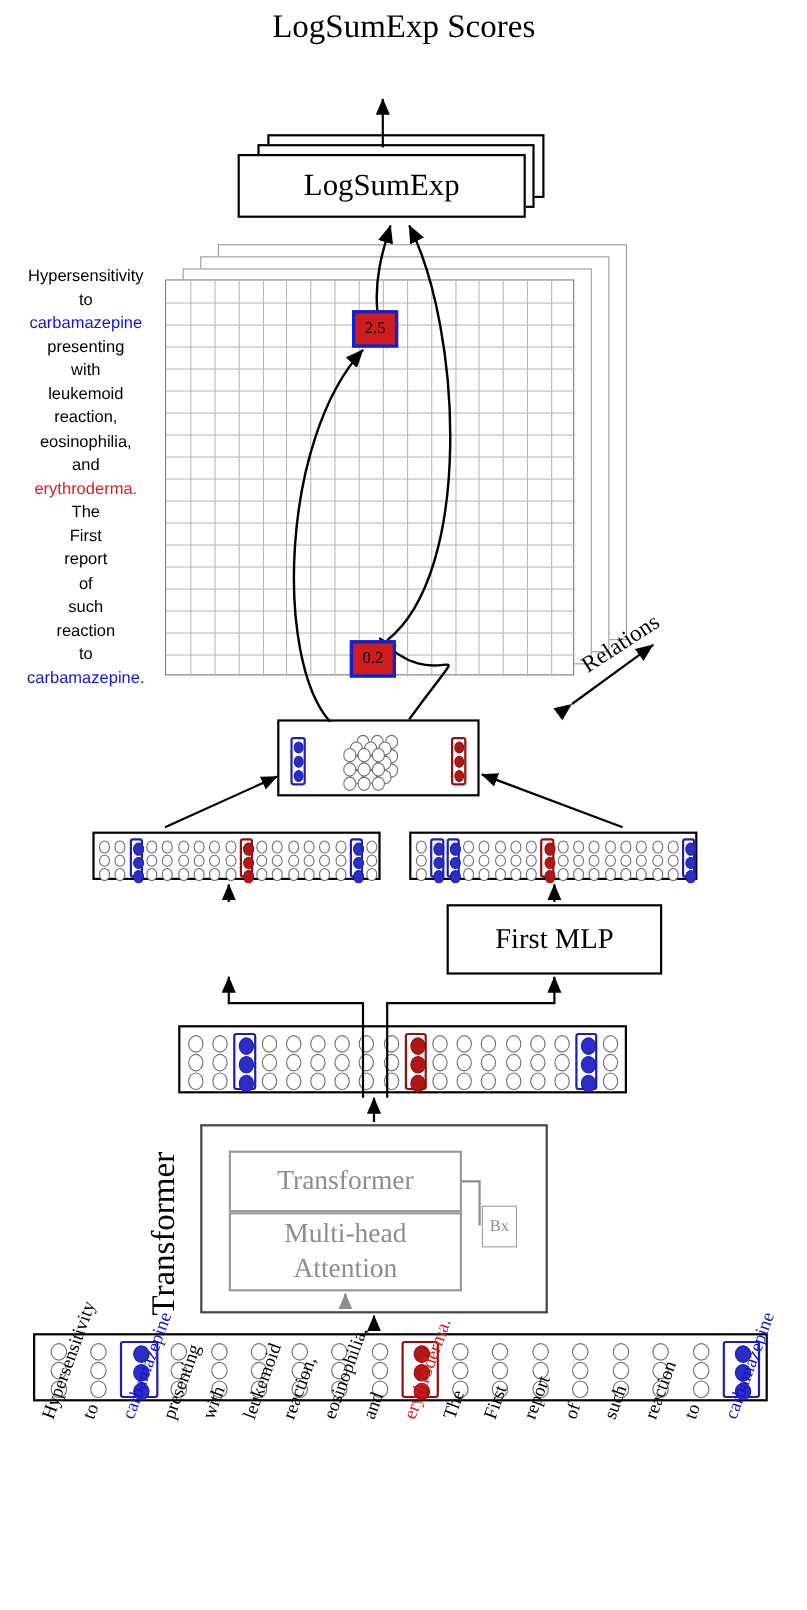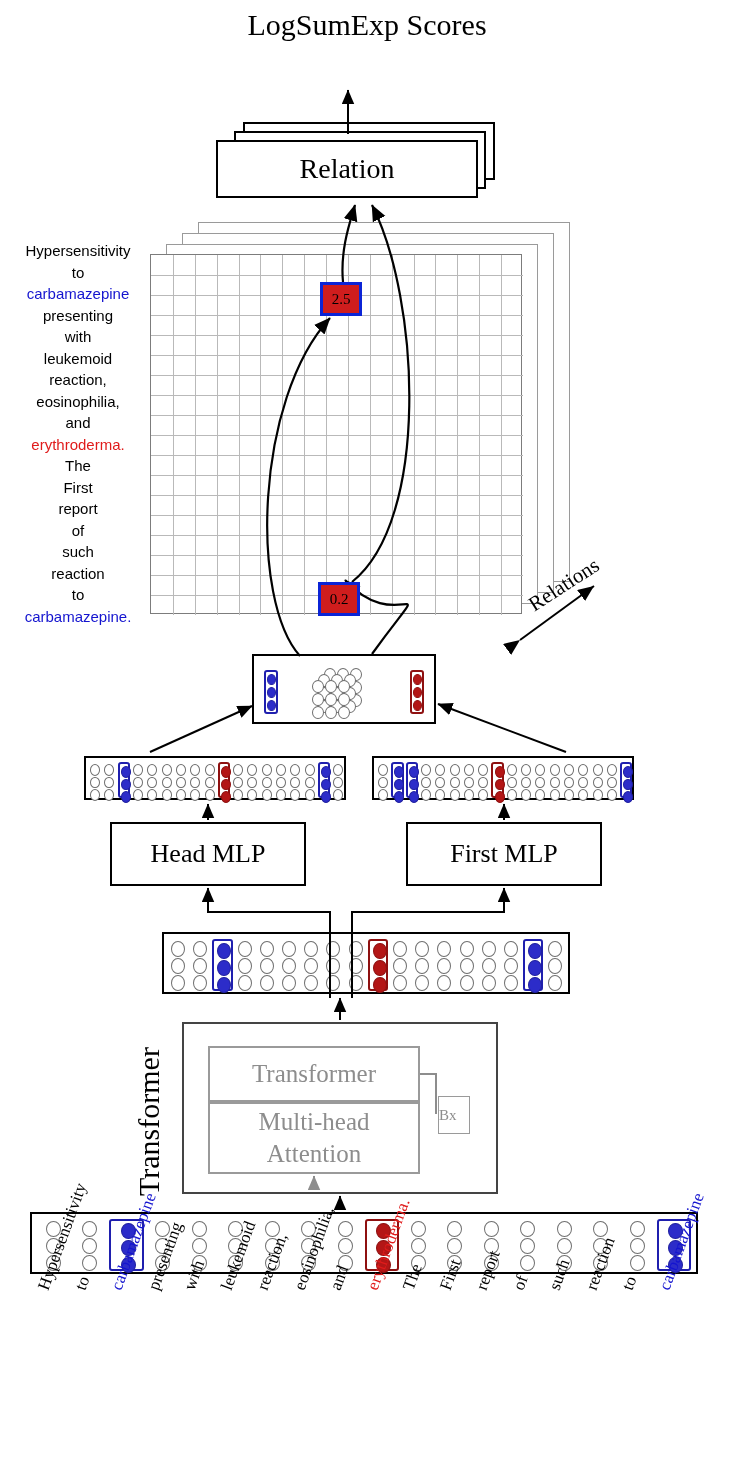--- a/index.html
+++ b/index.html
@@ -170,21 +170,21 @@
     color: #8d8d8d;
     font-size: 25px;
     text-align: center;
   }
   #conv-box { left: 208px; top: 1046px; width: 212px; height: 56px; }
   #attn-box { left: 208px; top: 1102px; width: 212px; height: 72px;
               flex-direction: column; line-height: 32px; }
   #bx-box {
     left: 438px; top: 1096px; width: 30px; height: 36px;
     border: 1px solid #9a9a9a; background: #fff;
-    display: flex; align-items: center; 
+    display: flex; align-items: center; justify-content: center;
     color: #8d8d8d; font-size: 15px;
   }
 
   
   #input-vec {
     left: 30px; top: 1212px;
     width: 668px; height: 62px;
     border: 2px solid #000;
     background: #fff;
     box-sizing: border-box;
@@ -224,21 +224,21 @@
 
 <div id="stage">
 
   <div class="abs" id="title">
     <div>LogSumExp Scores</div>
   </div>
 
   <div class="abs lse-box" id="lse-shadow2"></div>
   <div class="abs lse-box" id="lse-shadow1"></div>
   <div class="abs lse-box" id="lse-main">
-    <span>Relation</span>
+    <span>LogSumExp</span>
   </div>
 
   <div class="abs" id="planes">
     <div class="plane-back" style="left:48px; top:0px;"></div>
     <div class="plane-back" style="left:32px; top:11px;"></div>
     <div class="plane-back" style="left:16px; top:22px;"></div>
     <div id="grid-front">
         <div class="gl" style="left: 21.8824px; top: 0px; width: 1px; height: 360px;"></div>
         <div class="gl" style="left: 43.7647px; top: 0px; width: 1px; height: 360px;"></div>
         <div class="gl" style="left: 65.6471px; top: 0px; width: 1px; height: 360px;"></div>
@@ -525,23 +525,20 @@
         <div class="oval" style="left: 1.15px; top: 14.5px; width: 10px; height: 11.5px;"></div>
         <div class="oval" style="left: 1.15px; top: 27px; width: 10px; height: 11.5px;"></div>
       </div>
       <div class="cellgrp grp-blue" style="left: 246.1px; top: 4px; width: 12.3px; height: 36px; border: 2px solid rgb(31, 31, 174); box-sizing: border-box; border-radius: 3px;">
         <div class="oval" style="left: 1.15px; top: 2px; width: 10px; height: 11.5px;"></div>
         <div class="oval" style="left: 1.15px; top: 14.5px; width: 10px; height: 11.5px;"></div>
         <div class="oval" style="left: 1.15px; top: 27px; width: 10px; height: 11.5px;"></div>
       </div>
     </div>
 
-  <div class="abs mlp-box" id="head-mlp">
-    <span>Head MLP</span>
-  </div>
   <div class="abs mlp-box" id="tail-mlp">
     <span>First MLP</span>
   </div>
 
   <div class="abs" id="mid-vec">
       <div class="cellgrp" style="left: 4px; top: 5px; width: 20.2px; height: 52px;">
         <div class="oval" style="left: 3.1px; top: 2px; width: 14px; height: 16px;"></div>
         <div class="oval" style="left: 3.1px; top: 19px; width: 14px; height: 16px;"></div>
         <div class="oval" style="left: 3.1px; top: 36px; width: 14px; height: 16px;"></div>
       </div>

